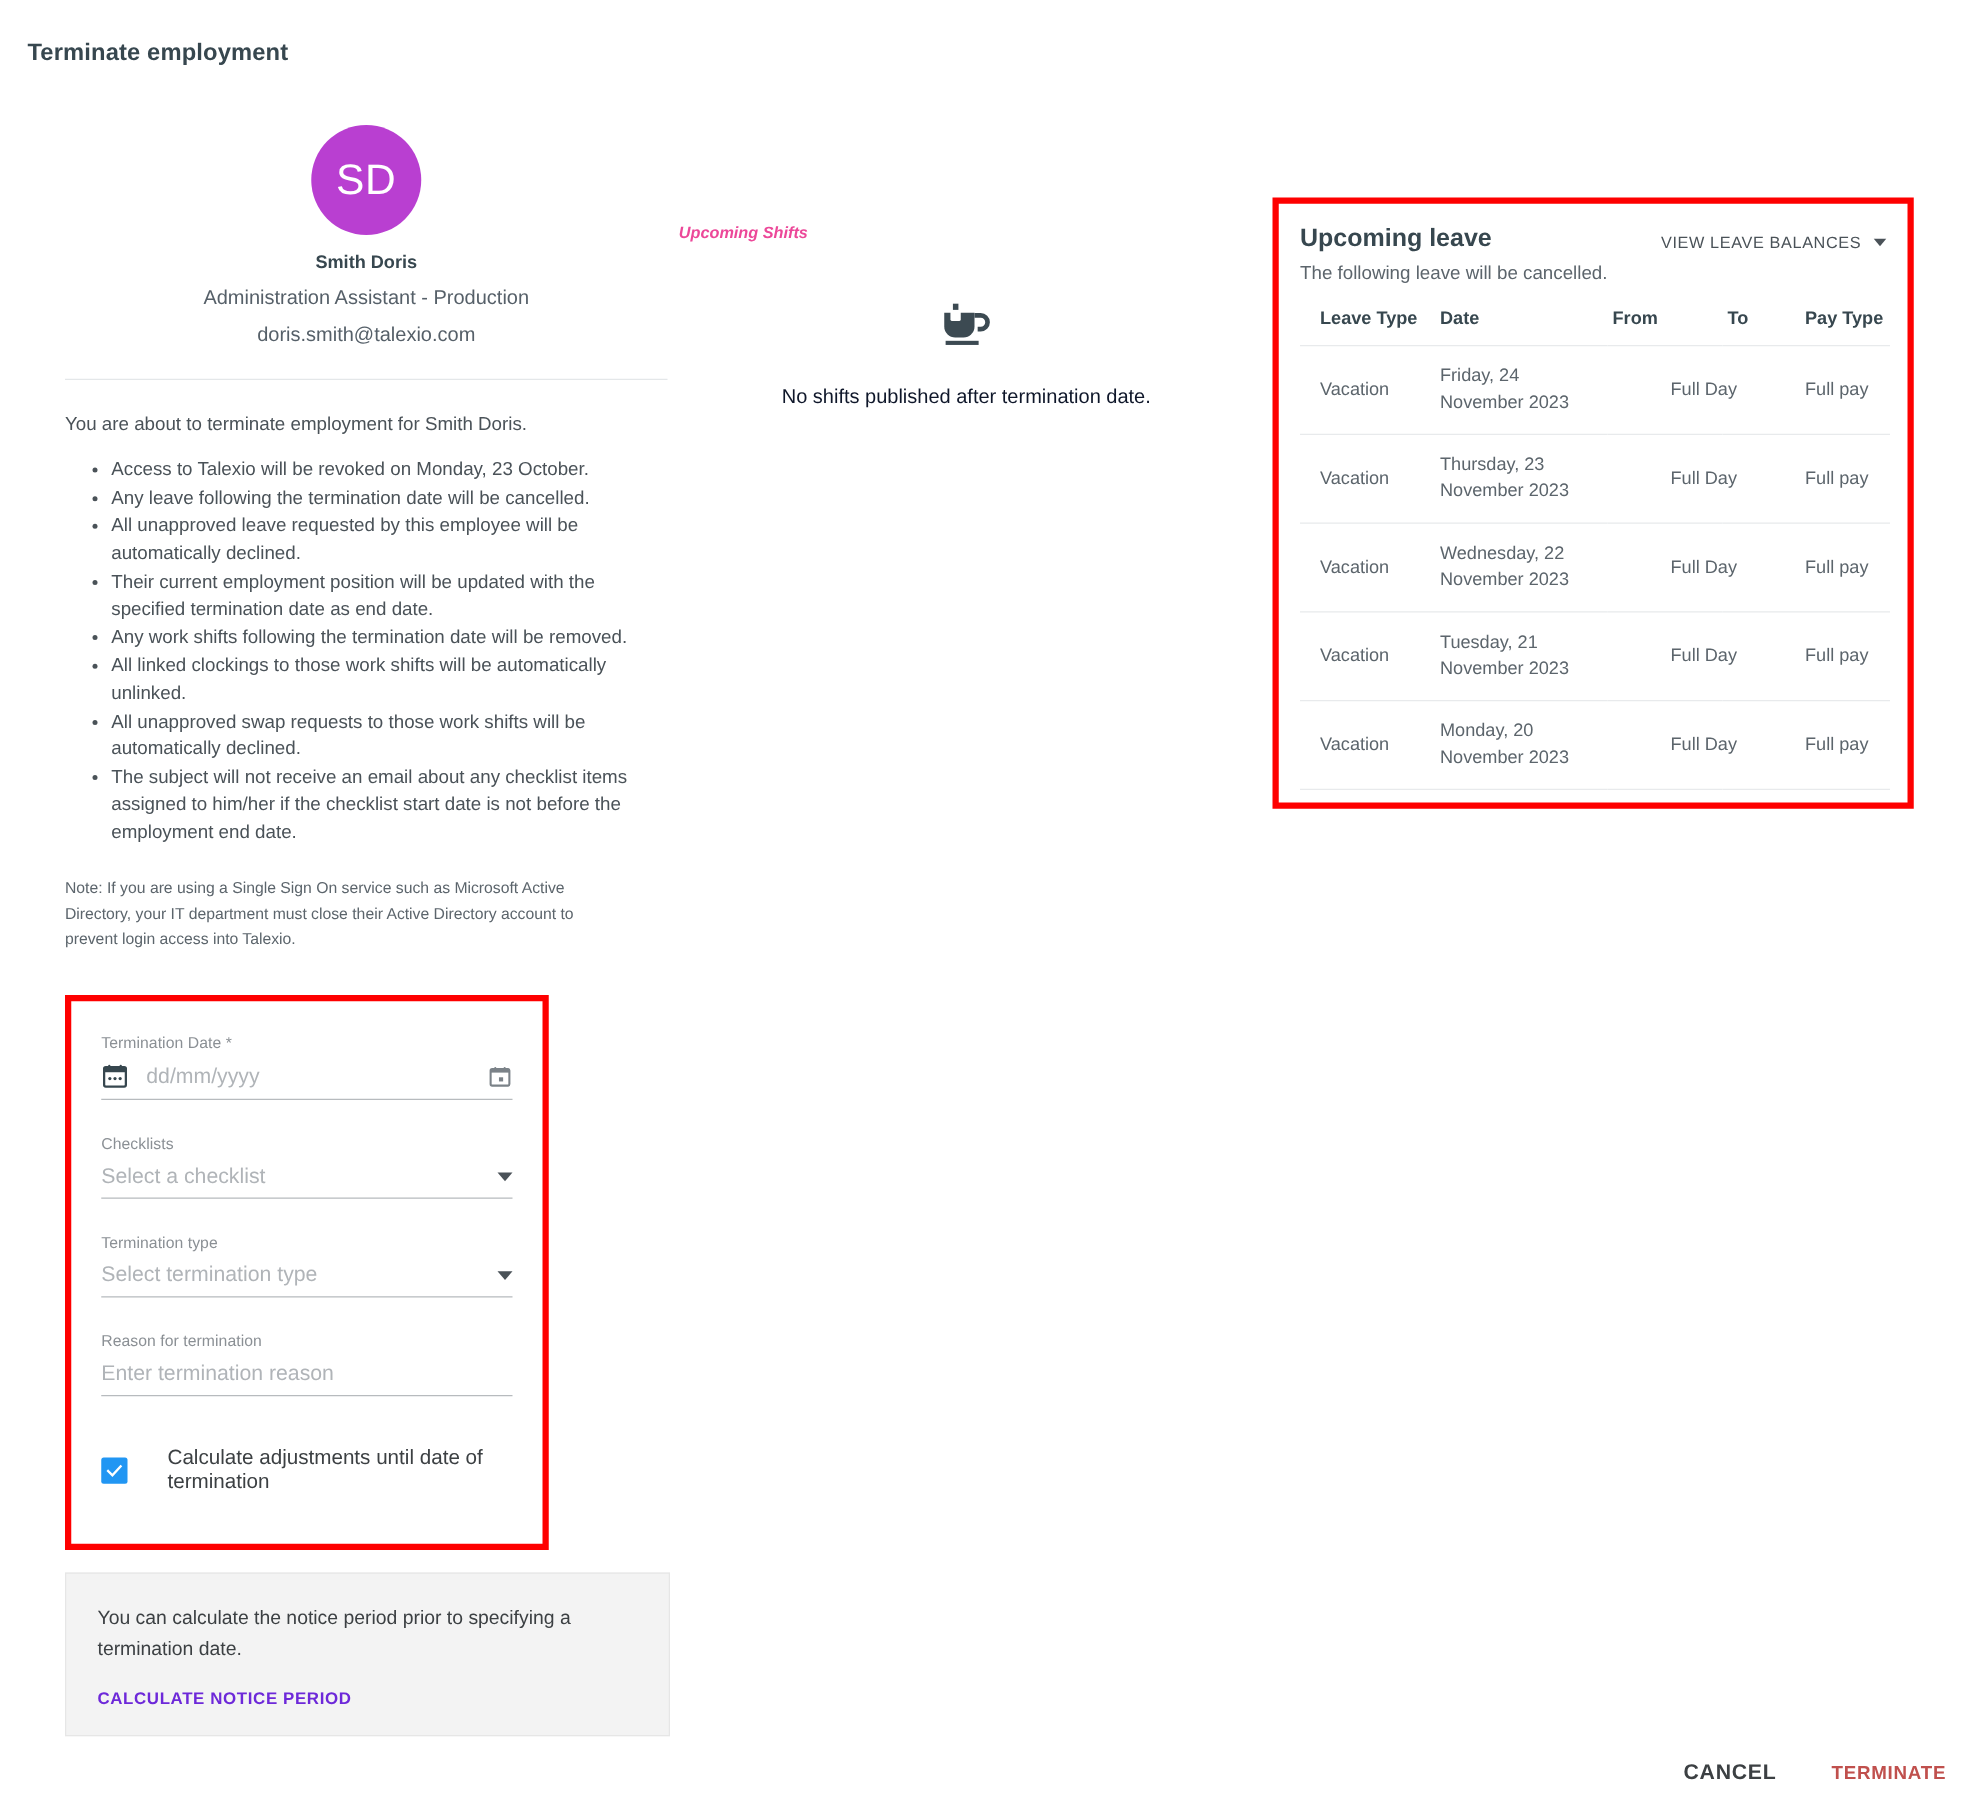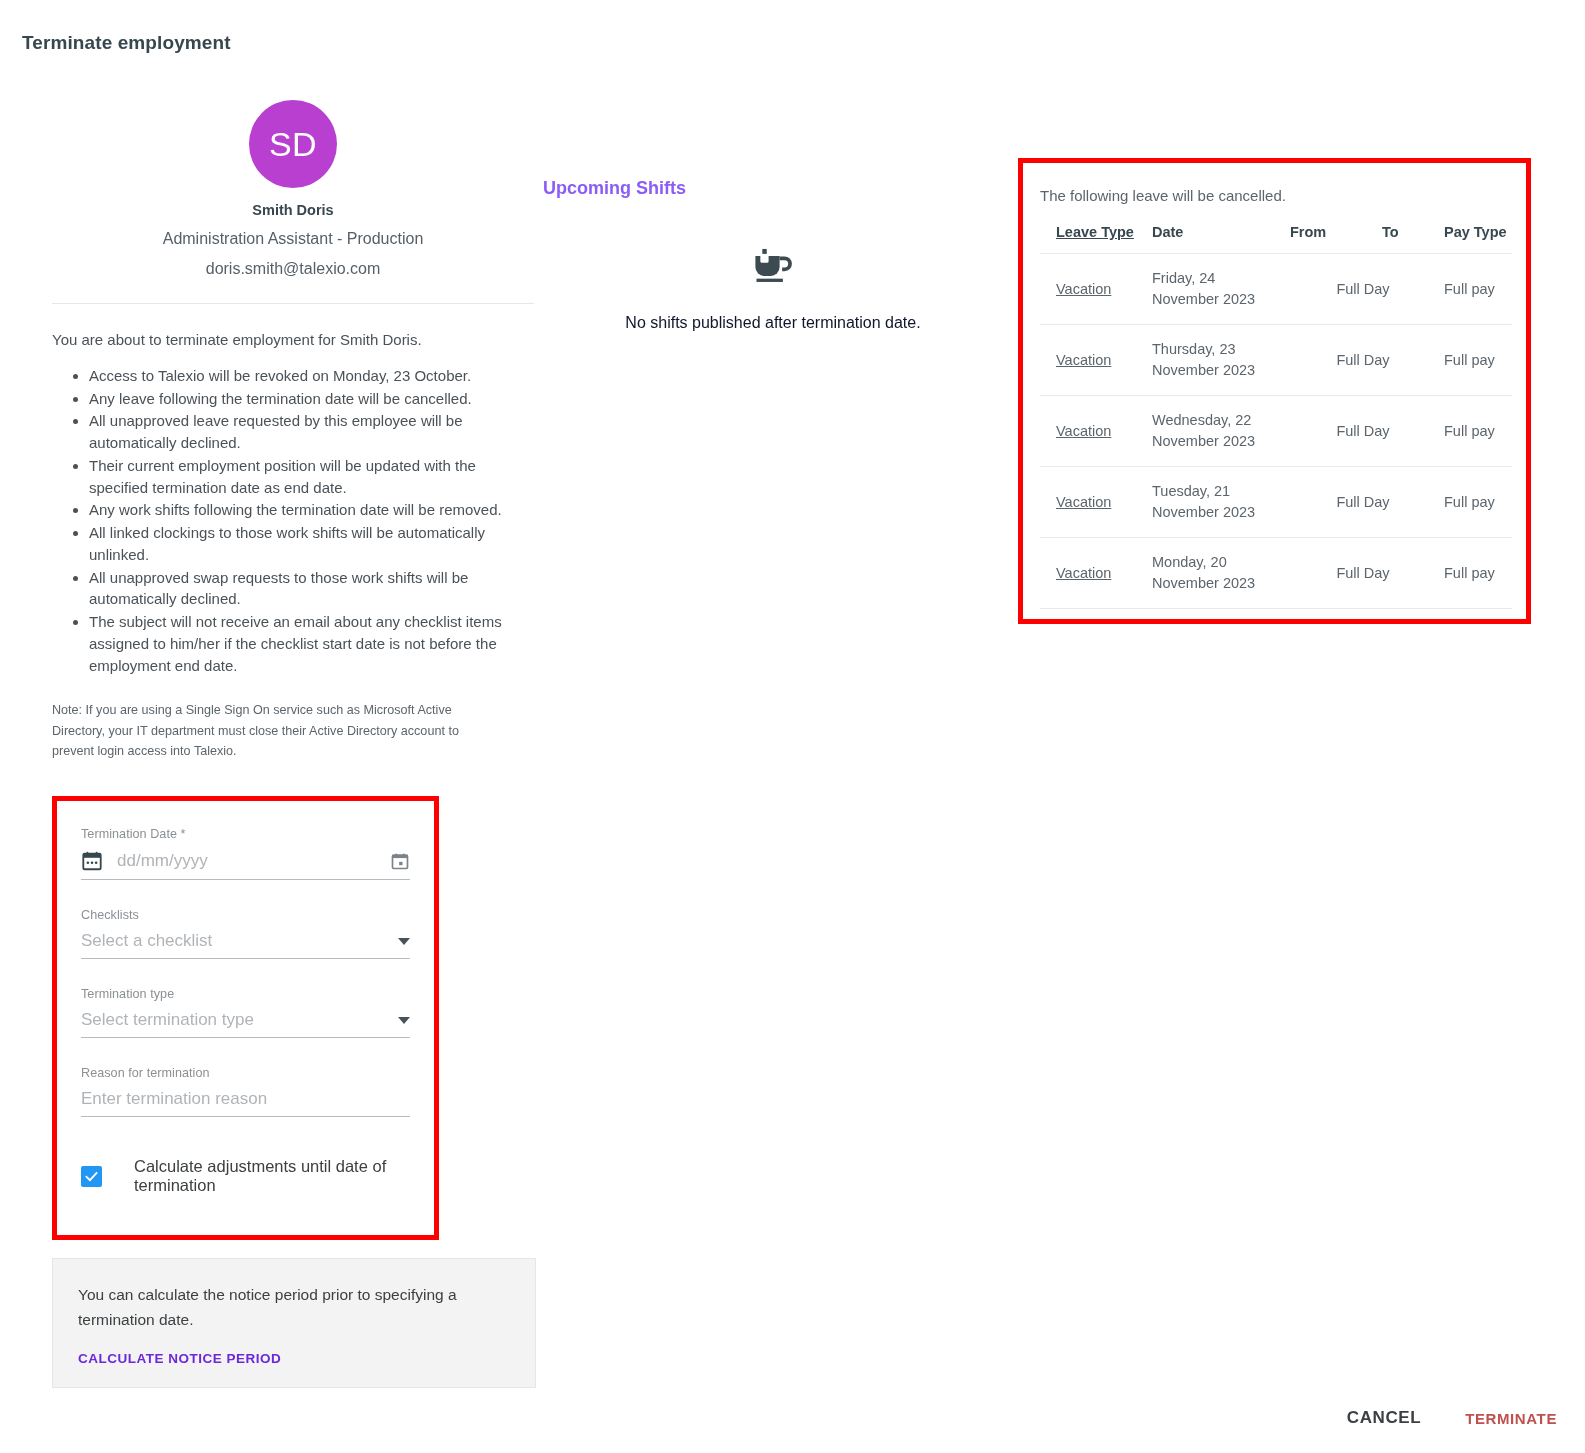--- a/index.html
+++ b/index.html
@@ -179,23 +179,24 @@
     display: inline-block;
   }
 
   
   .col-mid {
     position: absolute;
     left: 543px; top: 100px;
     width: 460px;
   }
   .section-title {
-    font-size: 18px;
-    font-weight: 700;
-    color: #8b5cf6;
+    font-size: 13px;
+    font-weight: 700;
+    color: #ec4899;
+    font-style: italic;
   }
   .empty-state {
     margin-top: 45px;
     text-align: center;
   }
   .empty-icon { display: inline-block; }
   .empty-text {
     margin-top: 22px;
     font-size: 16px;
     color: #0f172a;
@@ -259,21 +260,21 @@
   }
   table.leave-table td {
     font-size: 14.5px;
     color: #5c656c;
     padding: 14px 4px;
     vertical-align: middle;
     border-top: 1px solid #e8eaec;
     line-height: 1.45;
   }
   table.leave-table tbody tr:last-child td { border-bottom: 1px solid #e8eaec; }
-  .c-type  { width: 108px; padding-left: 16px !important; text-decoration: underline; }
+  .c-type  { width: 108px; padding-left: 16px !important; }
   .c-date  { width: 138px; }
   .c-from  { width: 92px; }
   .c-to    { width: 62px; }
   .c-pay   { width: 72px; }
   td.span-fromto { text-align: center; }
   th.th-from { text-align: left; }
   th.th-to   { text-align: left; }
 
   
   .actions {
@@ -417,20 +418,27 @@
           <rect x="8.5" y="7.5" width="7.5" height="9.5" rx="1" fill="#ffffff"></rect>
           <rect x="10.3" y="4.5" width="4" height="4.5" fill="#3c4a52"></rect>
           <rect x="5" y="31.5" width="24" height="3" fill="#3c4a52"></rect>
         </svg>
       </span>
       <div class="empty-text">No shifts published after termination date.</div>
     </div>
   </div>
 
   <div class="col-right">
+    <div class="leave-head">
+      <div class="leave-title">Upcoming leave</div>
+      <div class="balances-btn">
+        <span>VIEW LEAVE BALANCES</span>
+        <span class="caret"></span>
+      </div>
+    </div>
     <div class="leave-sub">The following leave will be cancelled.</div>
 
     <table class="leave-table">
       <thead>
         <tr>
           <th class="c-type">Leave Type</th>
           <th class="c-date">Date</th>
           <th class="c-from th-from">From</th>
           <th class="c-to th-to">To</th>
           <th class="c-pay">Pay Type</th>

